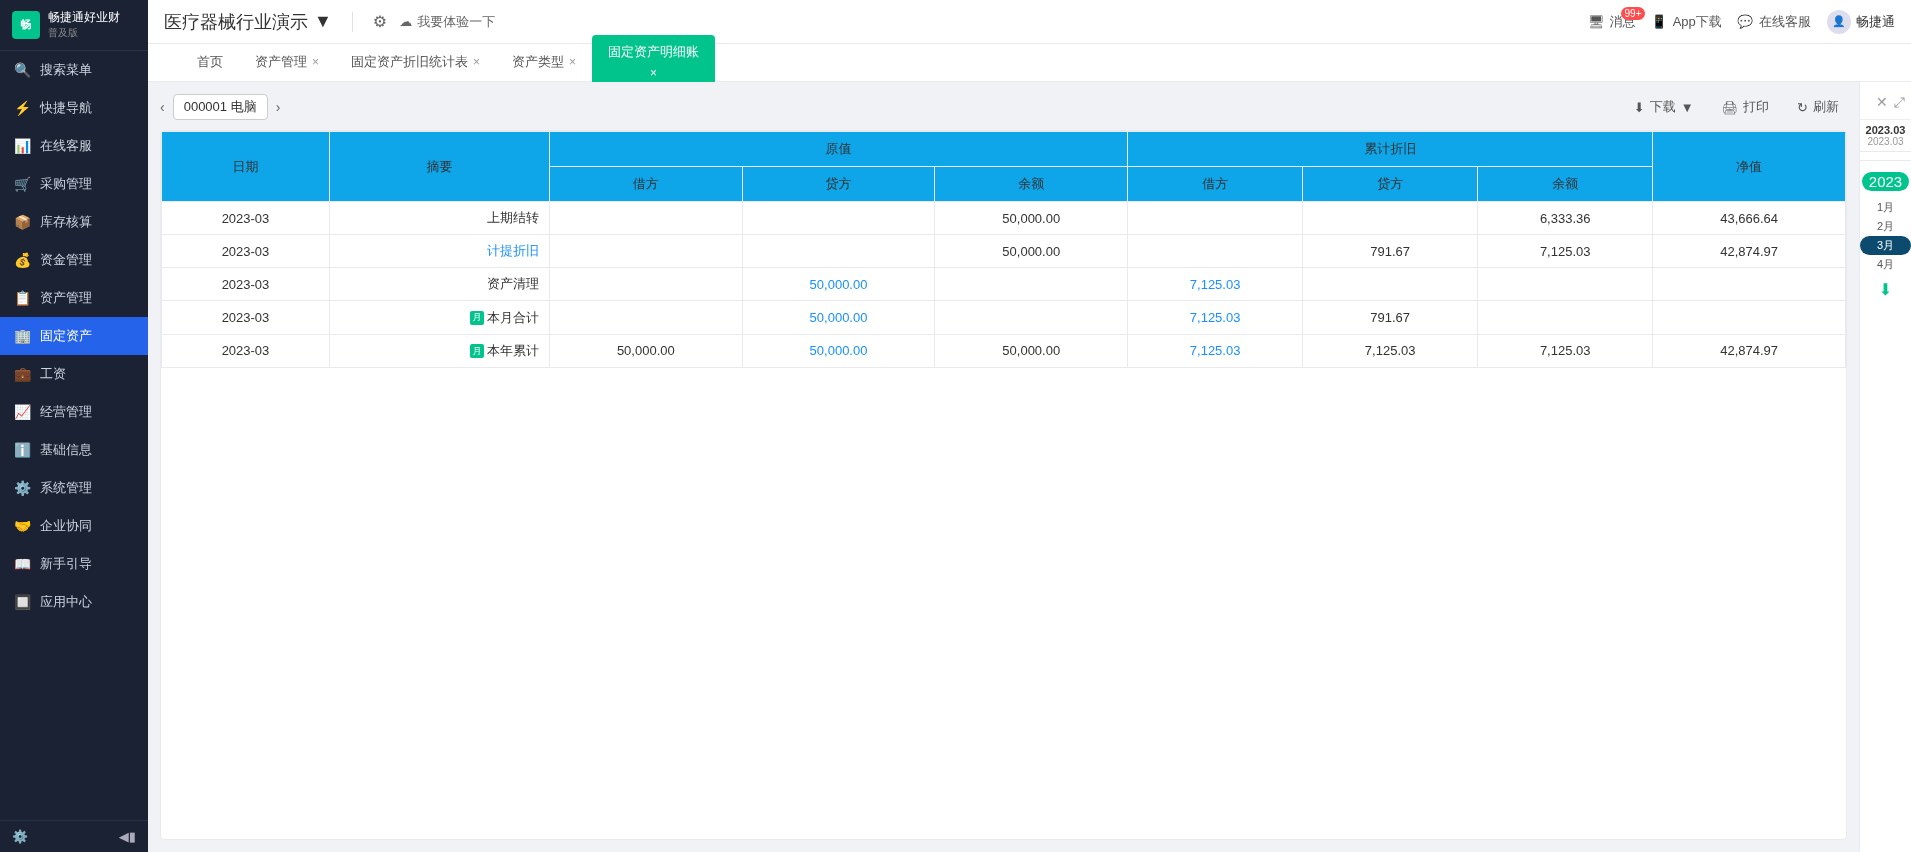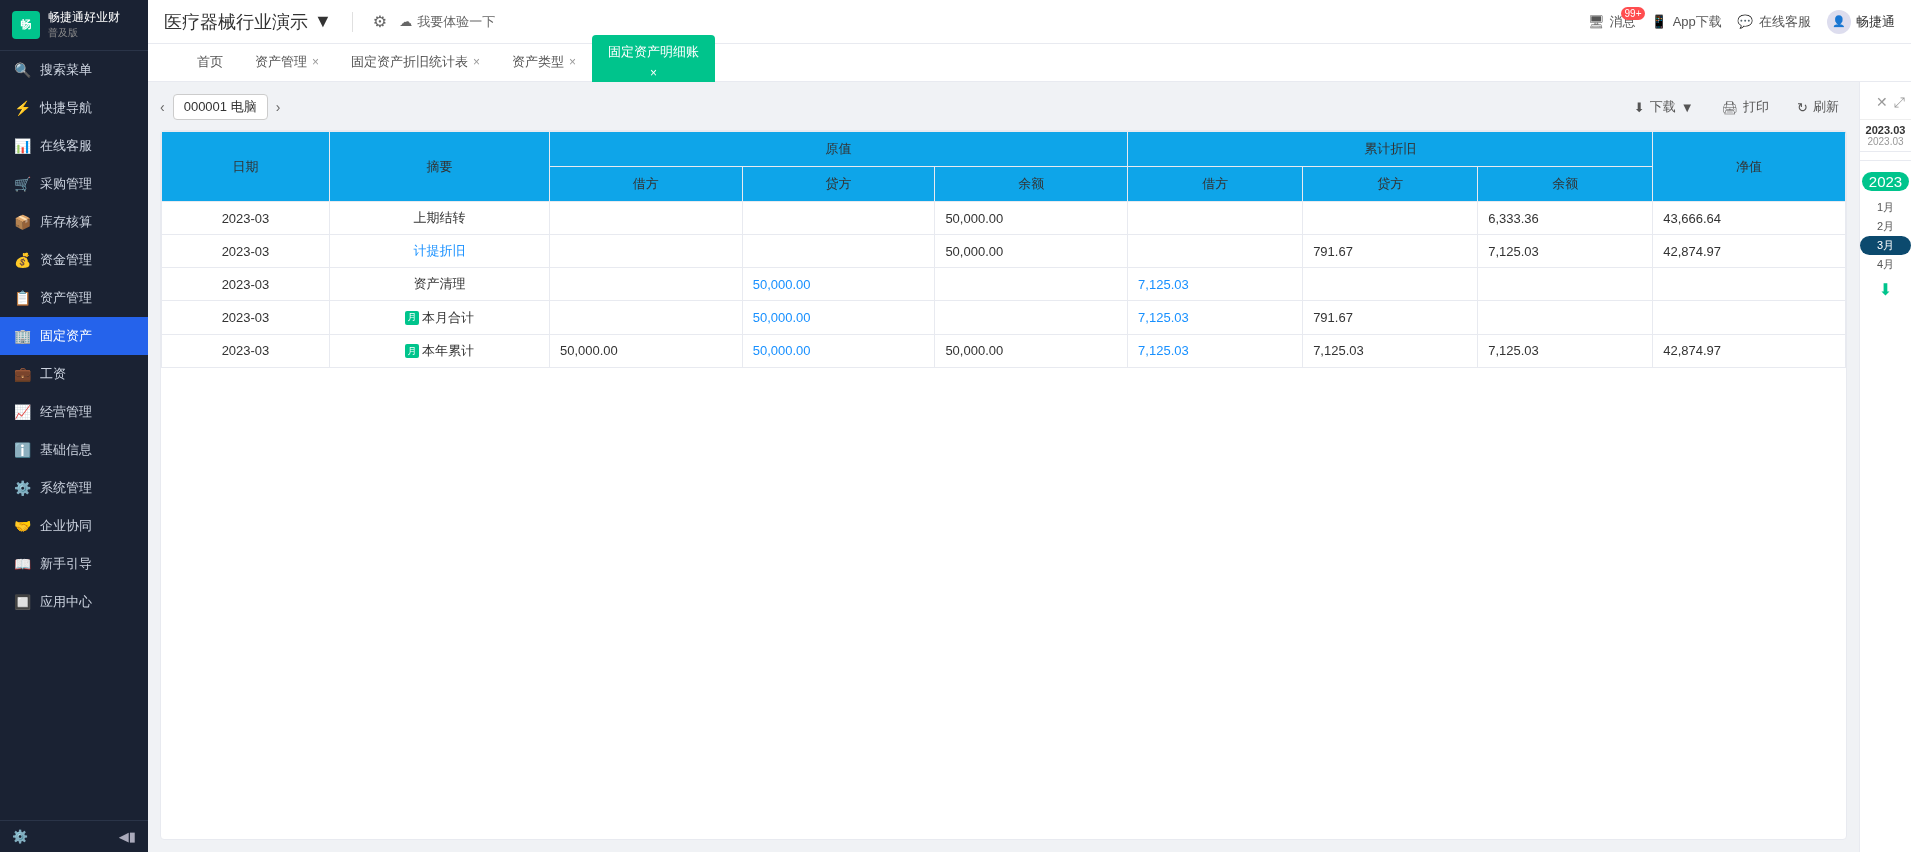--- a/index.html
+++ b/index.html
@@ -181,22 +181,22 @@
       color: #333;
       white-space: nowrap;
     }
     tbody tr td {
       border: 1px solid #e8eaf0;
       padding: 7px 10px;
       color: #333;
       text-align: center;
       white-space: nowrap;
     }
-    .td-left { text-align: center; }
-    .td-right { text-align: left; }
+    .td-left { text-align: right; }
+    .td-right { text-align: center; }
     .td-blue { color: #1890ff; }
     .month-badge {
       display: inline-flex; align-items: center; gap: 3px;
     }
     .month-badge-icon {
       width: 14px; height: 14px;
       background: #00c48c;
       border-radius: 2px;
       color: #fff;
       font-size: 9px;

